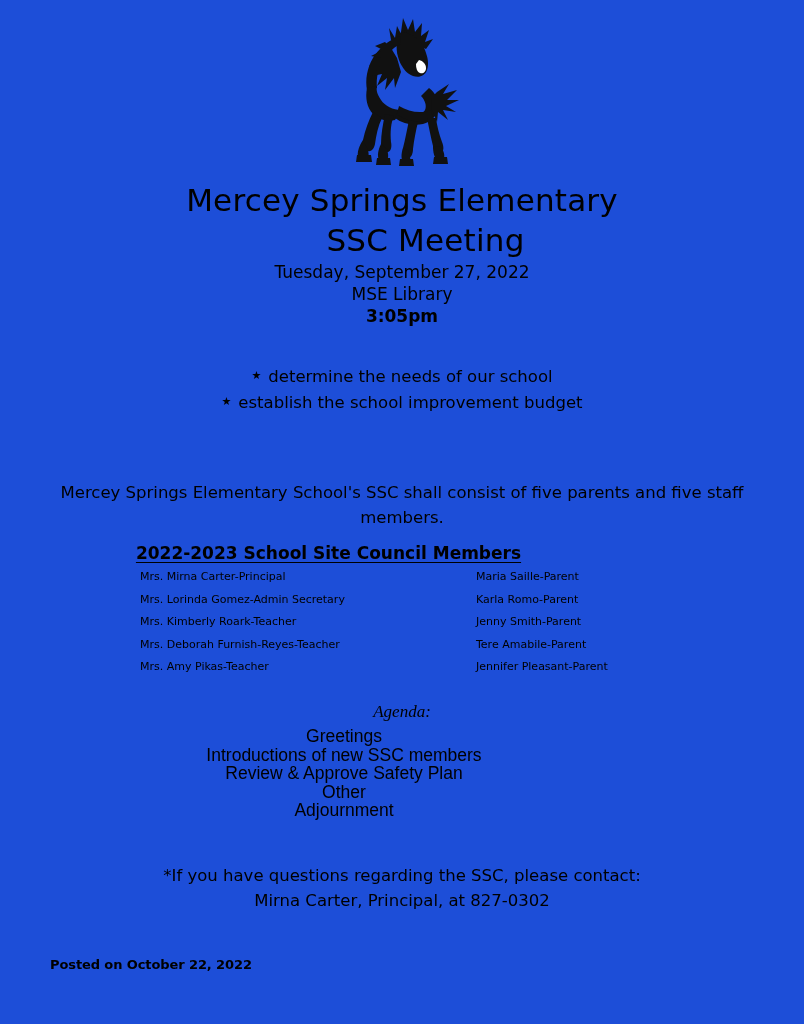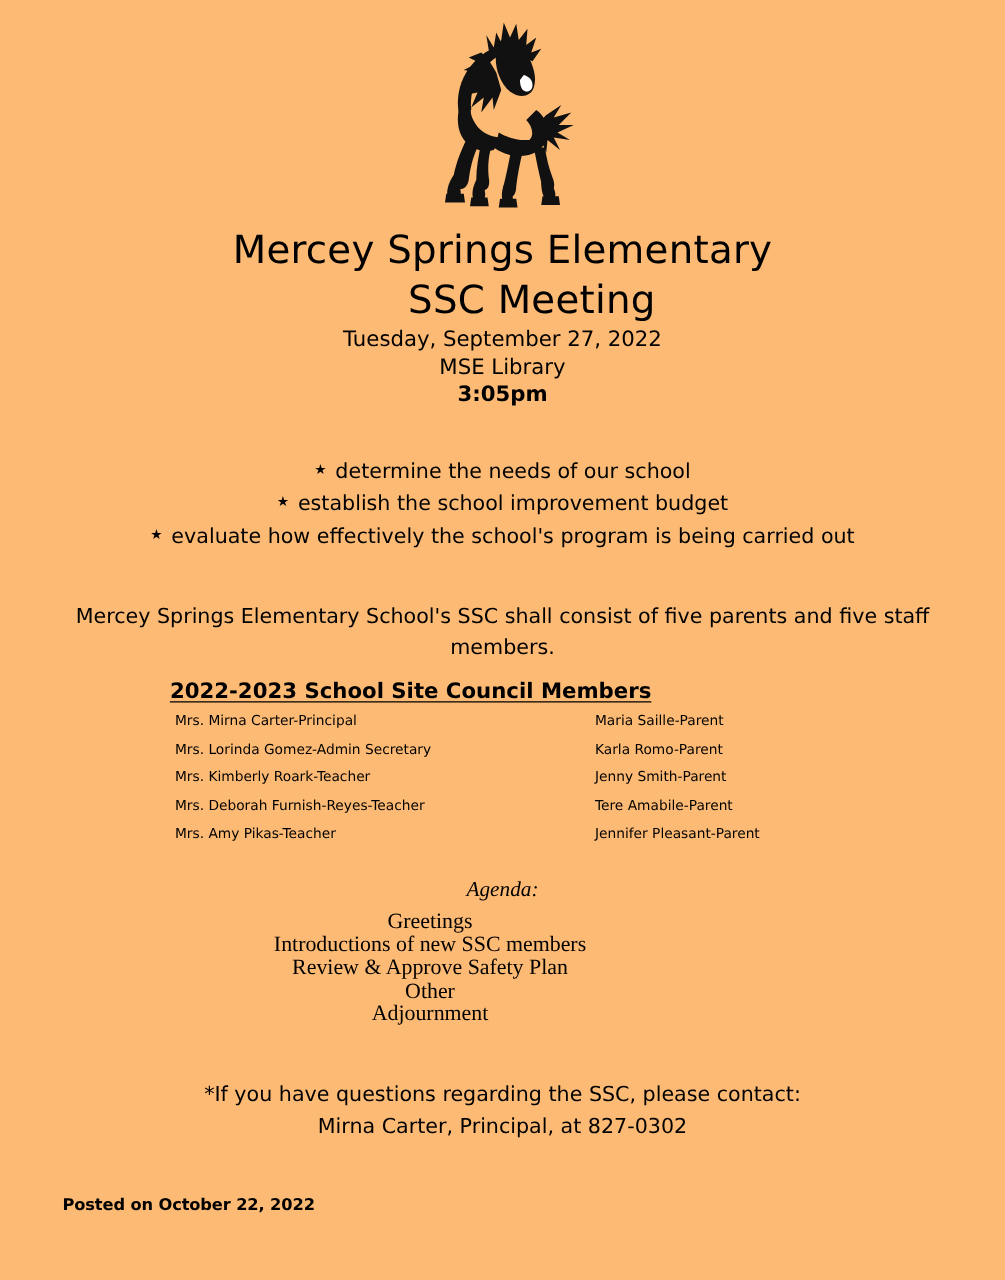--- a/index.html
+++ b/index.html
@@ -12,21 +12,21 @@
     height: 1024px;
     position: relative;
     overflow: hidden;
     font-family: "DejaVu Sans", sans-serif;
     color: #000000;
   }
 
   .page {
     position: absolute;
     inset: 0;
-    background: #fdba74;
+    background: #1d4ed8;
   }
 
   
   .logo-wrap {
     position: absolute;
     top: 14px;
     left: 0;
     width: 804px;
     display: flex;
     justify-content: center;
@@ -140,21 +140,21 @@
     font-size: 17px;
     font-weight: 400;
     font-style: italic;
   }
   .agenda-list {
     position: absolute;
     top: 727px;
     left: 0;
     width: 688px;
     text-align: center;
-    font-family: Liberation Serif, serif;
+    font-family: Liberation Sans, sans-serif;
     font-size: 17.5px;
     line-height: 18.5px;
     margin: 0;
     padding: 0;
     list-style: none;
   }
 
   
   .contact {
     position: absolute;
@@ -223,21 +223,20 @@
     <div class="meeting-name">SSC Meeting</div>
     <div class="meta-line">Tuesday, September 27, 2022</div>
     <div class="meta-line">MSE Library</div>
     <div class="meta-line bold">3:05pm</div>
   </div>
 
   <div class="intro">
     <ul class="bullets">
       <li><span class="star">★</span><span>determine the needs of our school</span></li>
       <li><span class="star">★</span><span>establish the school improvement budget</span></li>
-      <li><span class="star">★</span><span>evaluate how effectively the school's program is being carried out</span></li>
     </ul>
   </div>
 
   <div class="consist">Mercey Springs Elementary School's SSC shall consist of five parents and five staff members.</div>
 
   <div class="members-heading">2022-2023 School Site Council Members</div>
   <table class="members-table">
     <tbody>
       <tr>
         <td class="staff">Mrs. Mirna Carter-Principal</td>

